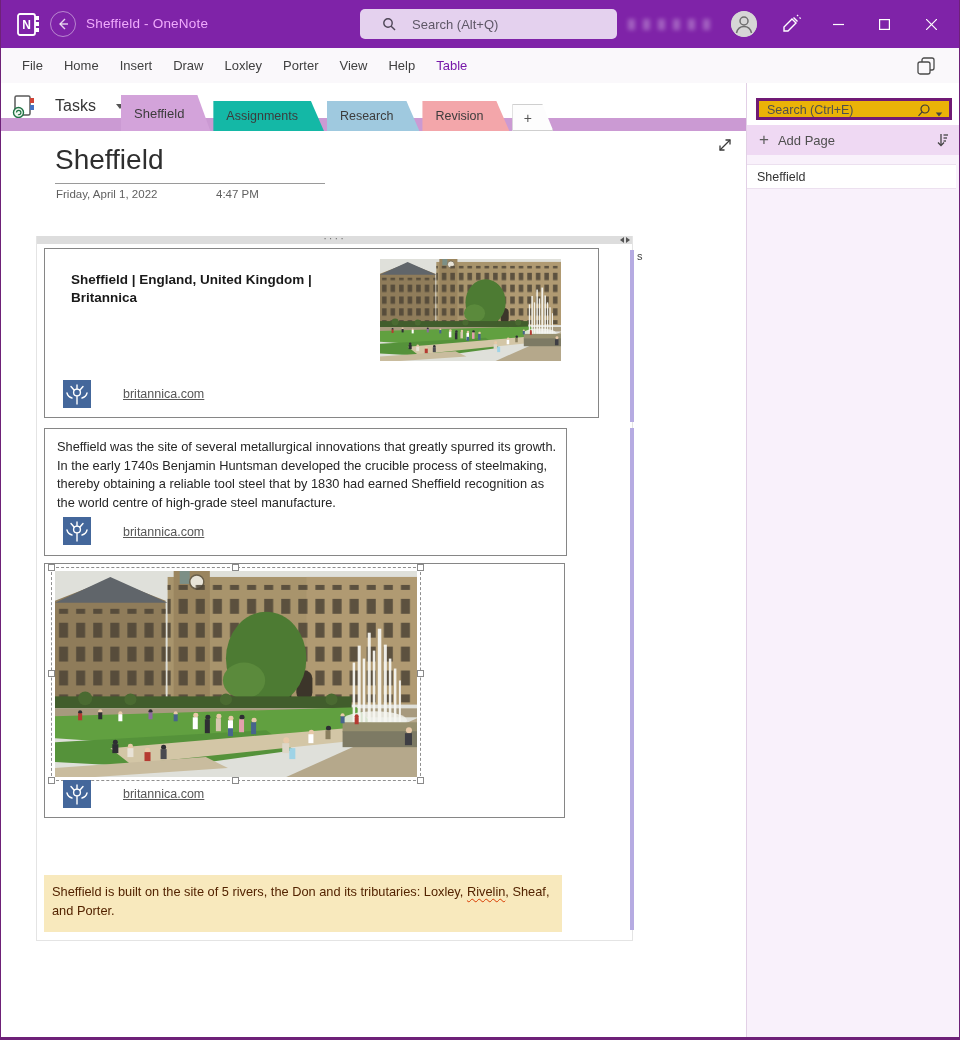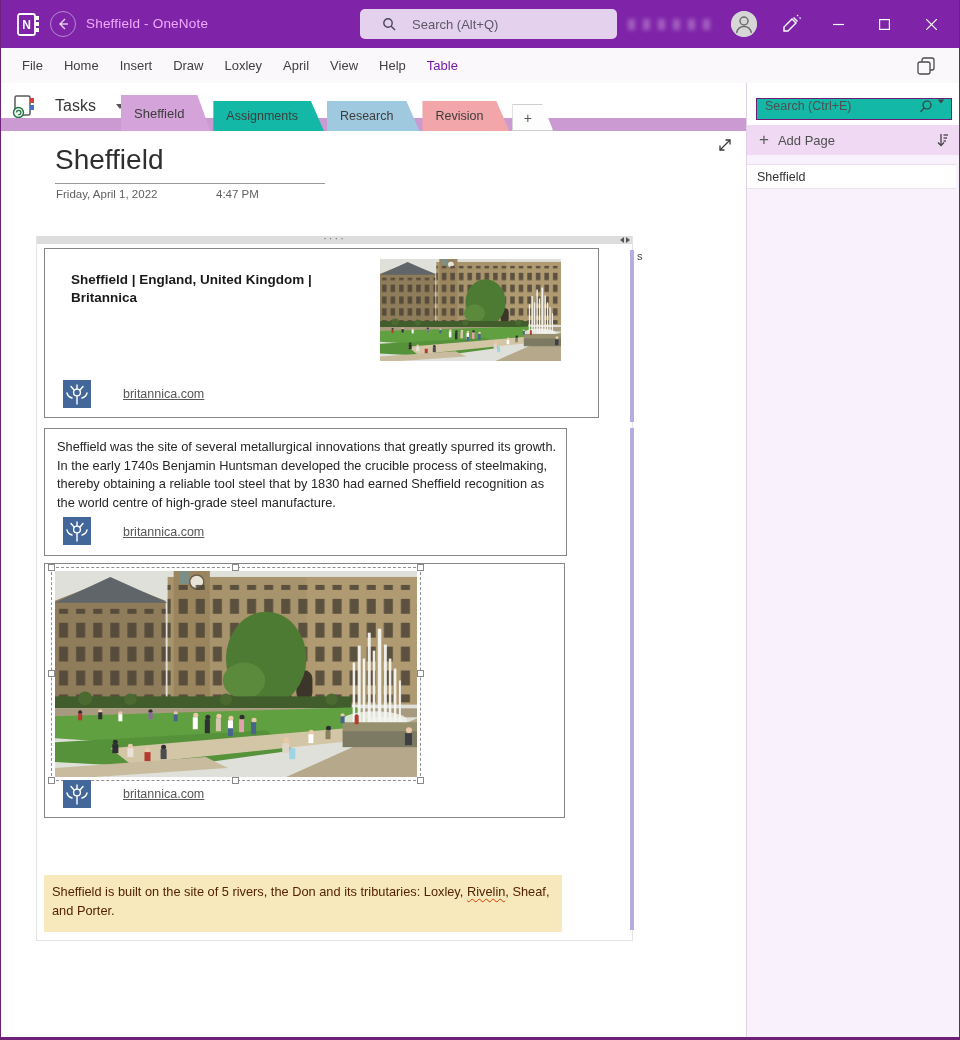--- a/index.html
+++ b/index.html
@@ -48,22 +48,22 @@
   .tab { clip-path:polygon(0 0, calc(100% - 13px) 0, 100% 100%, 0 100%); height:30px; display:flex; align-items:center;
          padding:0 26px 0 13px; font-size:12.5px; color:#3c3c3c; }
   .tab.active { height:36px; font-size:13px; }
   .tab-plus { clip-path:polygon(0 0, calc(100% - 11px) 0, 100% 100%, 0 100%); height:27px; width:41px; background:#fdfdfd;
               border:1px solid #cfcfcf; display:flex; align-items:center; justify-content:center; color:#555;
               font-size:14px; padding-right:10px; }
 
   
   .navpane { position:absolute; left:746px; top:83px; width:214px; height:954px; background:#f9f1fb; border-left:1px solid #e2d0e6; }
   .navpane .topwhite { position:absolute; left:0; top:0; width:214px; height:42px; background:#fff; }
-  .pgsearch { position:absolute; left:9px; top:15px; width:196px; height:22px; background:#14b8a6; border:1px solid #701a75;
-              display:flex; align-items:flex-start; }
+  .pgsearch { position:absolute; left:9px; top:15px; width:196px; height:22px; background:#eab308; border:3px solid #701a75;
+              display:flex; align-items:flex-end; }
   .pgsearch .ph { margin-left:8px; font-size:12.5px; color:#4f4f4f; flex:1; }
   .pgsearch .caret { border-top-color:#444; margin-right:6px; transform:scale(.8); }
   .addband { position:absolute; left:0; top:42px; width:214px; height:30px; background:#efd9f3; display:flex; align-items:center; }
   .addband .plus { font-size:17px; color:#5c5c5c; margin-left:12px; font-weight:300; }
   .addband .lbl { margin-left:9px; font-size:13px; color:#4f4f4f; }
   .addband .sorticon { position:absolute; right:12px; top:7px; }
   .pageitem { position:absolute; left:0; top:81px; width:209px; height:25px; background:#fff; border-top:1px solid #ece0ef;
               border-bottom:1px solid #ece0ef; display:flex; align-items:center; }
   .pageitem span { margin-left:10px; font-size:12.5px; color:#333; }
 
@@ -292,21 +292,21 @@
     </div>
   </div>
 
   <div class="ribbon">
     <div class="menu">
       <span>File</span>
       <span>Home</span>
       <span>Insert</span>
       <span>Draw</span>
       <span>Loxley</span>
-      <span>April</span>
+      <span>Porter</span>
       <span>View</span>
       <span>Help</span>
       <span class="active">Table</span>
     </div>
   </div>
   <div class="pages-icon">
     <svg width="20" height="20" viewBox="0 0 20 20">
       <rect x="6" y="2" width="12" height="12" rx="2" fill="#faf8fb" stroke="#4a4a4a" stroke-width="1.3"></rect>
       <rect x="2" y="6" width="12" height="12" rx="2" fill="#faf8fb" stroke="#4a4a4a" stroke-width="1.3"></rect>
     </svg>

